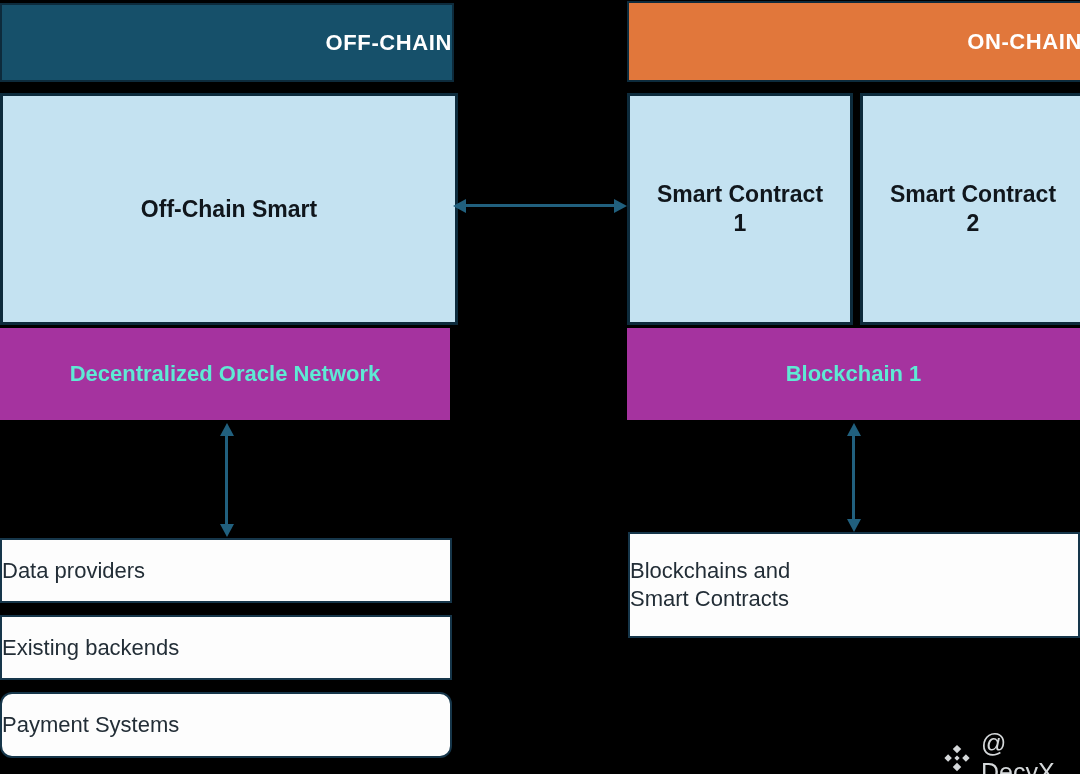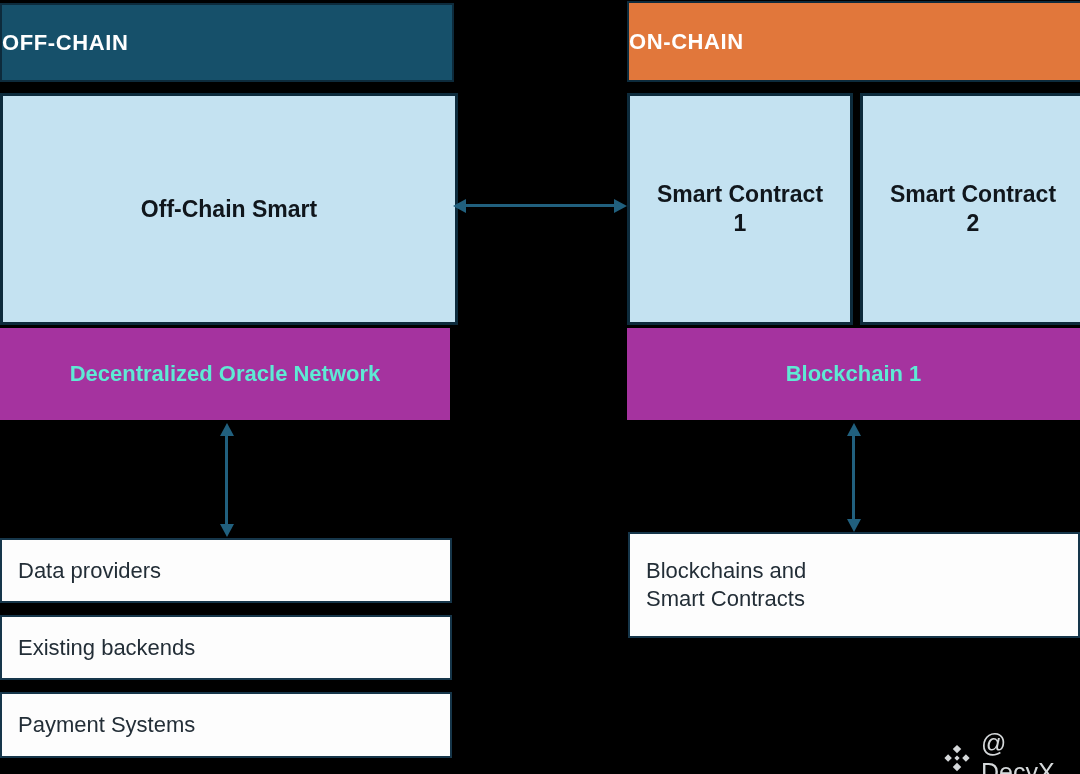--- a/index.html
+++ b/index.html
@@ -7,21 +7,21 @@
     width:1080px; height:774px;
     background: var(--background, #000);
     font-family: "Liberation Sans", sans-serif;
     overflow:hidden;
     position:relative;
   }
   .stage { position:absolute; inset:0; width:1080px; height:774px; }
 
   
   .hdr {
-    position:absolute; display:flex; align-items:center; justify-content:flex-start;
+    position:absolute; display:flex; align-items:center; justify-content:flex-end;
     color:#fff; font-weight:700; font-size:22px; letter-spacing:.6px;
     border:2px solid var(--box-border);
   }
   .hdr-off { left:0; top:3px; width:450px; height:75px; background:var(--teal-header); }
   .hdr-on  { left:627px; top:1px; width:453px; height:77px; background:var(--orange-header); }
 
   
   .bluebox {
     position:absolute; background:var(--light-blue);
     border:3px solid var(--box-border);
@@ -41,25 +41,25 @@
   }
   .bar-oracle { left:0; width:450px; }
   .bar-blockchain { left:627px; width:453px; }
 
   
   .whitebox {
     position:absolute; background:var(--white-box);
     border:2px solid var(--white-box-border);
     display:flex; flex-direction:column; justify-content:center;
     color:var(--box-text); font-size:22px; line-height:28px;
-    padding-left:16px; box-sizing:border-box;
+    box-sizing:border-box;
   }
   .wb-1 { left:0; top:538px; width:452px; height:65px; }
   .wb-2 { left:0; top:615px; width:452px; height:65px;justify-content:center; }
-  .wb-3 { left:0; top:692px; width:452px; height:66px; }
+  .wb-3 { left:0; top:692px; width:452px; height:66px;border-radius:12px; }
   .wb-right { left:628px; top:532px; width:452px; height:106px; }
 
   
   .arrow-h {
     position:absolute; height:3px; background:var(--arrow);
   }
   .arrow-h::before {
     content:""; position:absolute; left:-13px; top:50%; transform:translateY(-50%);
     width:0; height:0;
     border-top:7px solid transparent; border-bottom:7px solid transparent;

